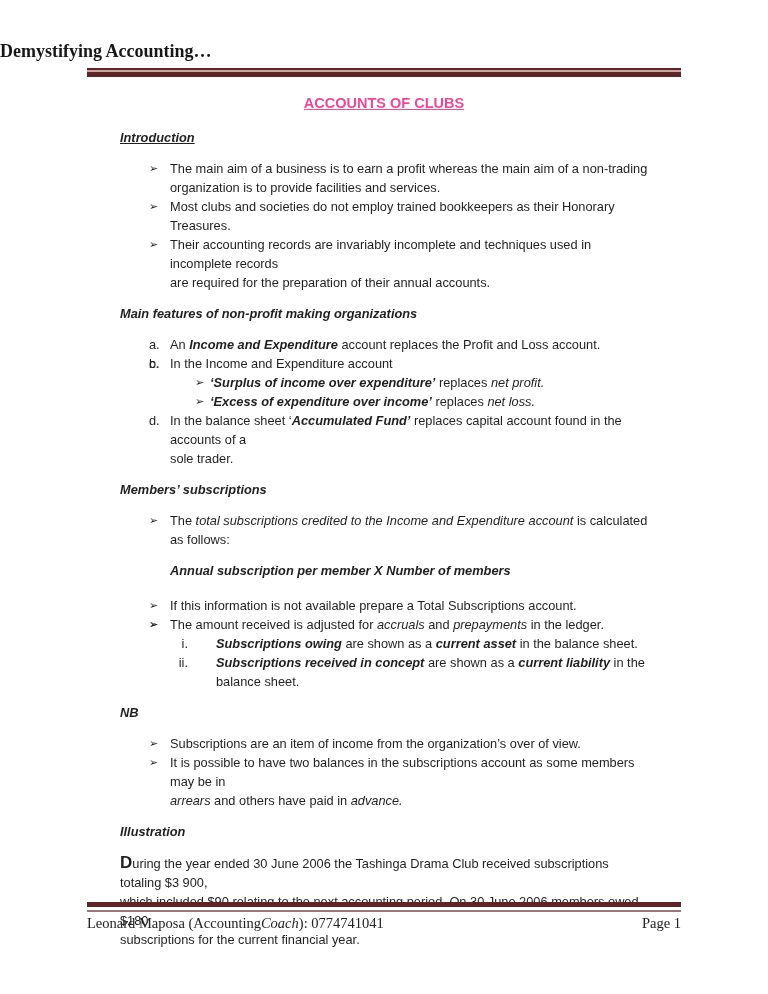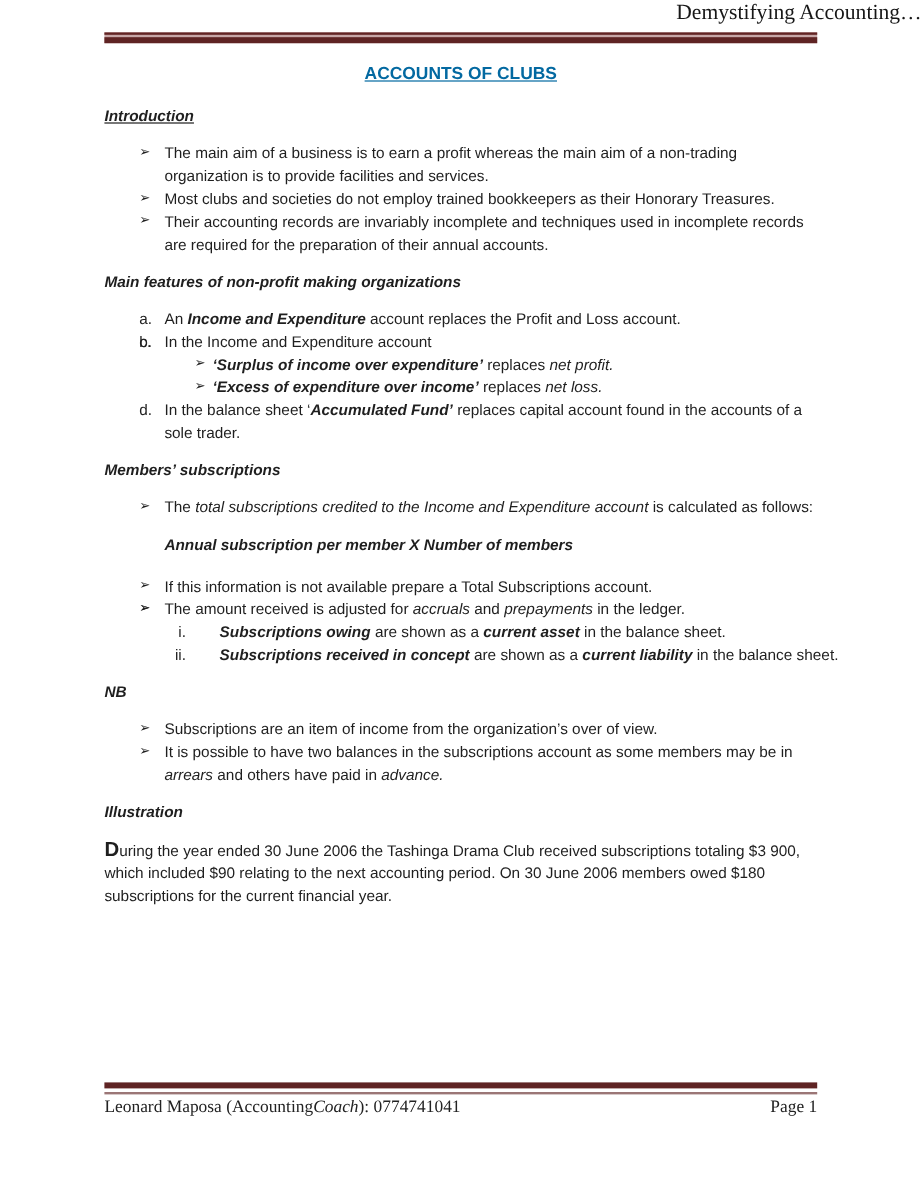--- a/index.html
+++ b/index.html
@@ -4,37 +4,37 @@
 <style>
   html,body { margin:0; padding:0; }
   body {
     width:768px; height:994px; background:#ffffff; position:relative;
     font-family:"Liberation Sans", sans-serif; color:#1f1f1f;
     overflow:hidden;
   }
   .page { position:absolute; inset:0; background:#fff; }
 
   
-  .header { text-align:right; }
+  .header { padding-top:41px; text-align:left;font-weight:bold; }
   .header-title {
     font-family:"Liberation Serif", serif; font-size:18px; line-height:21px; color:#171717;
   }
   .header-rule {
     margin:6px 87px 0 87px; height:9px; box-sizing:border-box;
     border-top:2px solid #622423; border-bottom:5px solid #5f2424;
     background:#c7a7a7;
   }
 
   .doc-title {
     margin-top:17px; text-align:center; font-weight:bold; text-decoration:underline;
-    font-size:14.5px; line-height:19px; color:#0369a1;
+    font-size:14.5px; line-height:19px; color:#ec4899;
   }
 
   
-  .content { padding:0 87px; margin-top:15px; font-size:12.8px; line-height:19px; }
+  .content { padding:0 120px; margin-top:15px; font-size:12.8px; line-height:19px; }
   .blk { margin:0 0 12px 0; }
   .blk-heading { font-weight:bold; font-style:italic; }
   .blk-formula { padding-left:50px; font-weight:bold; font-style:italic; margin:4px 0 16px 0; }
   .blk-para { white-space:pre-wrap; }
 
   .li { position:relative; white-space:pre-wrap; }
   .li .marker { position:absolute; top:0; white-space:normal; }
   .li-bullet { padding-left:50px; }
   .li-bullet .marker { left:29px; }
   .li-letter { padding-left:50px; }

